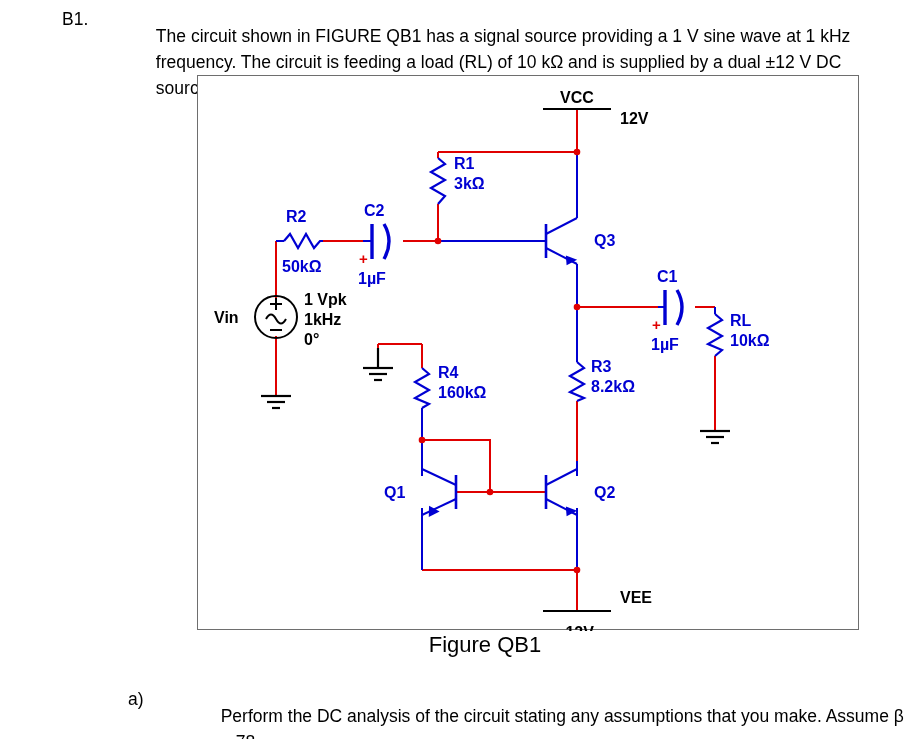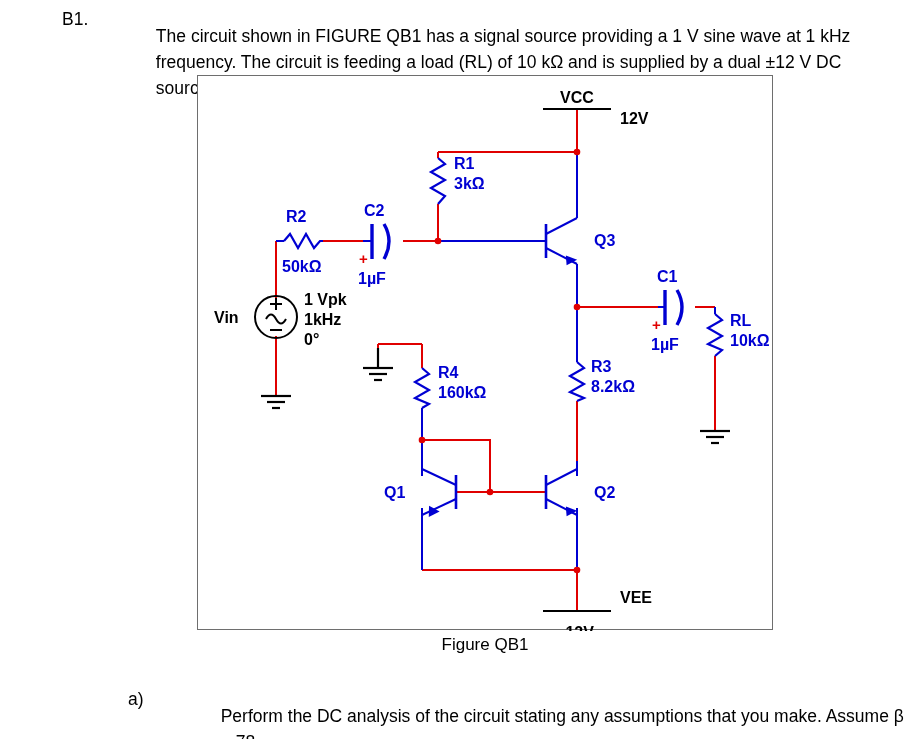--- a/index.html
+++ b/index.html
@@ -14,24 +14,24 @@
 
   #stem{left:62px;top:6px;width:830px;}
   #stem .qlabel{width:68px;}
   #stem .qtext{width:760px;}
 
   #parta{left:128px;top:686px;width:780px;}
   #parta .qlabel{width:67px;}
   #parta .qtext{width:712px;}
 
   
-  #figframe{position:absolute;left:197px;top:75px;width:576px;height:555px;
+  #figframe{position:absolute;left:197px;top:75px;width:662px;height:555px;
             border:1px solid #6e6e6e;box-sizing:border-box;background:#fff;}
   #figcaption{position:absolute;left:197px;top:632px;width:576px;
-              text-align:center;font-size:17px;line-height:26px;}
+              text-align:center;font-size:22px;line-height:26px;}
 
   
   #schem{position:absolute;left:0;top:0;width:576px;height:555px;}
 
   .lbl{font-family:"Liberation Sans",sans-serif;font-weight:bold;}
   .lbl-blue{fill:#0000d2;font-size:16px;}
   .lbl-blk{fill:#000000;font-size:16px;}
   .lbl-plus{fill:#e00000;font-size:15px;font-weight:bold;}
 </style>
 </head>

